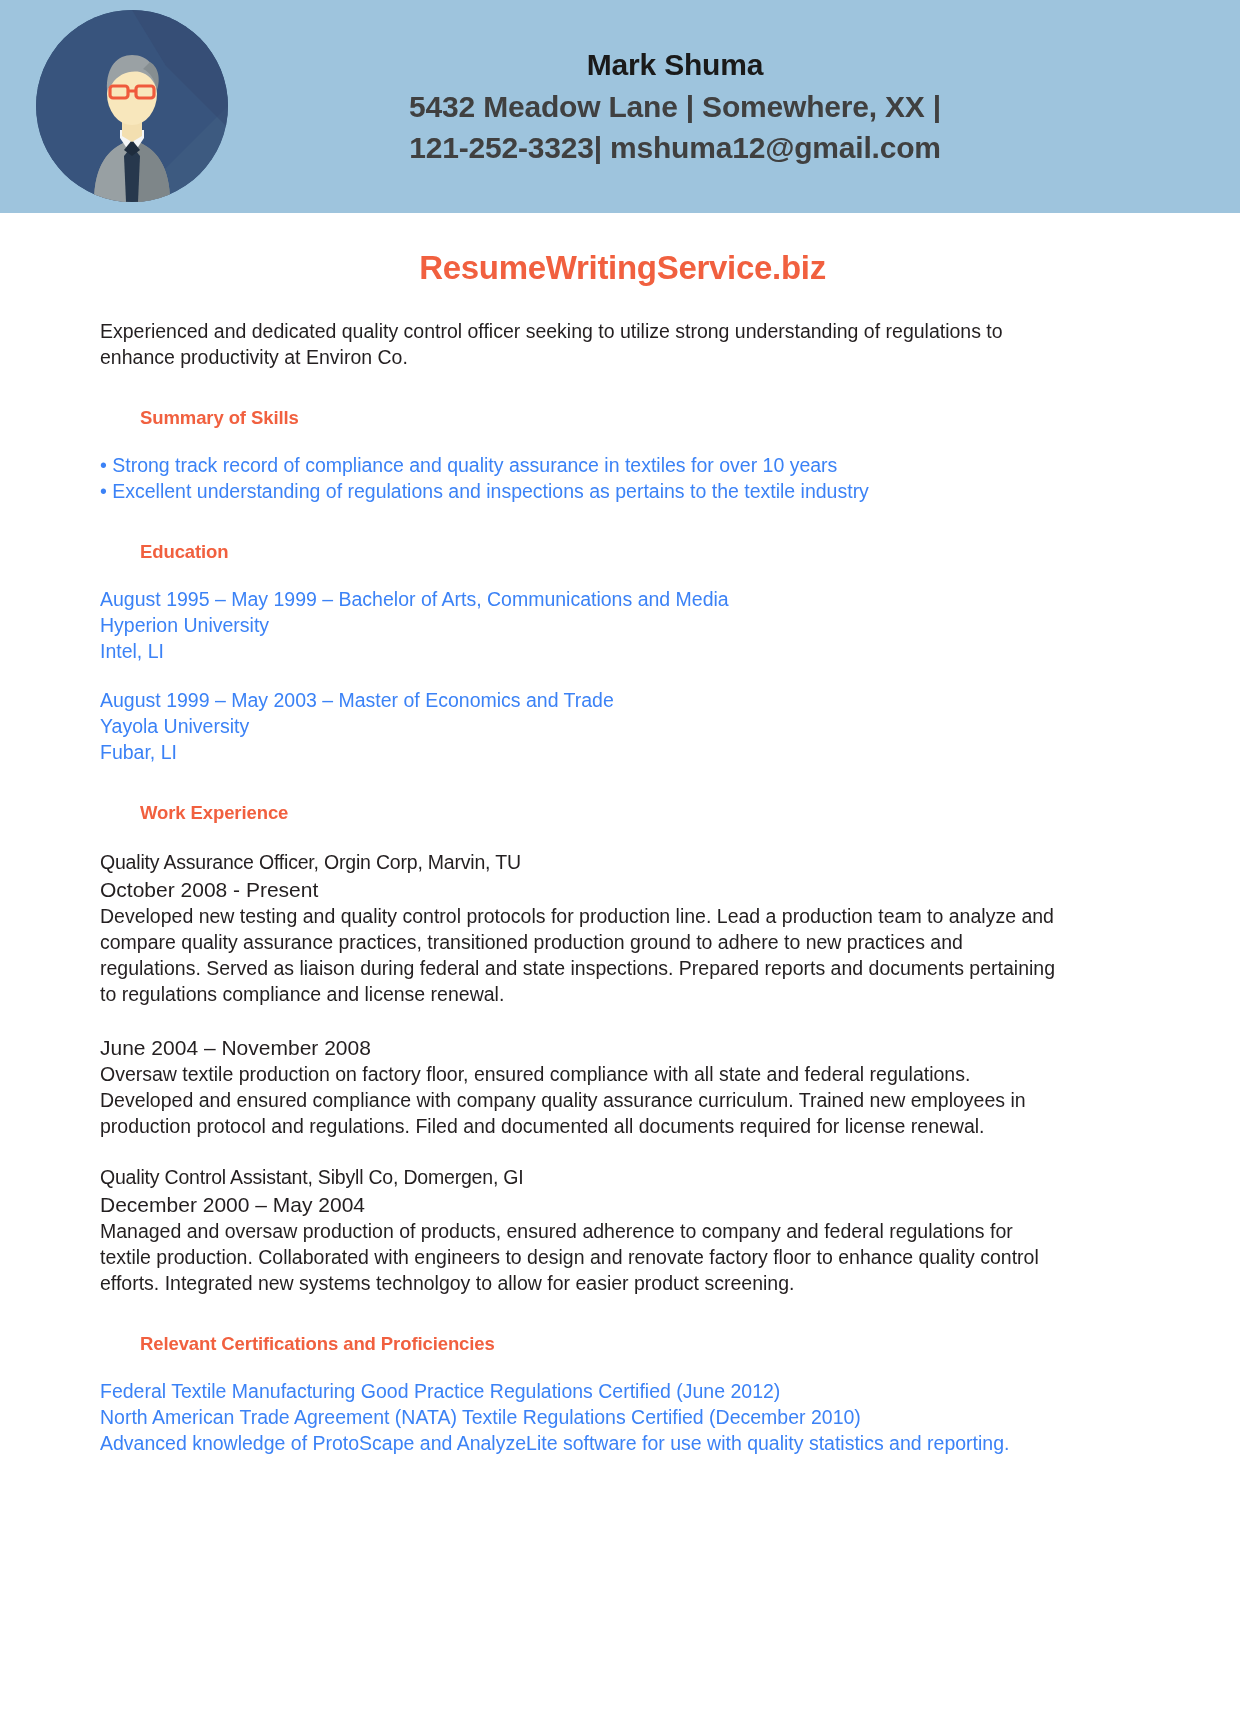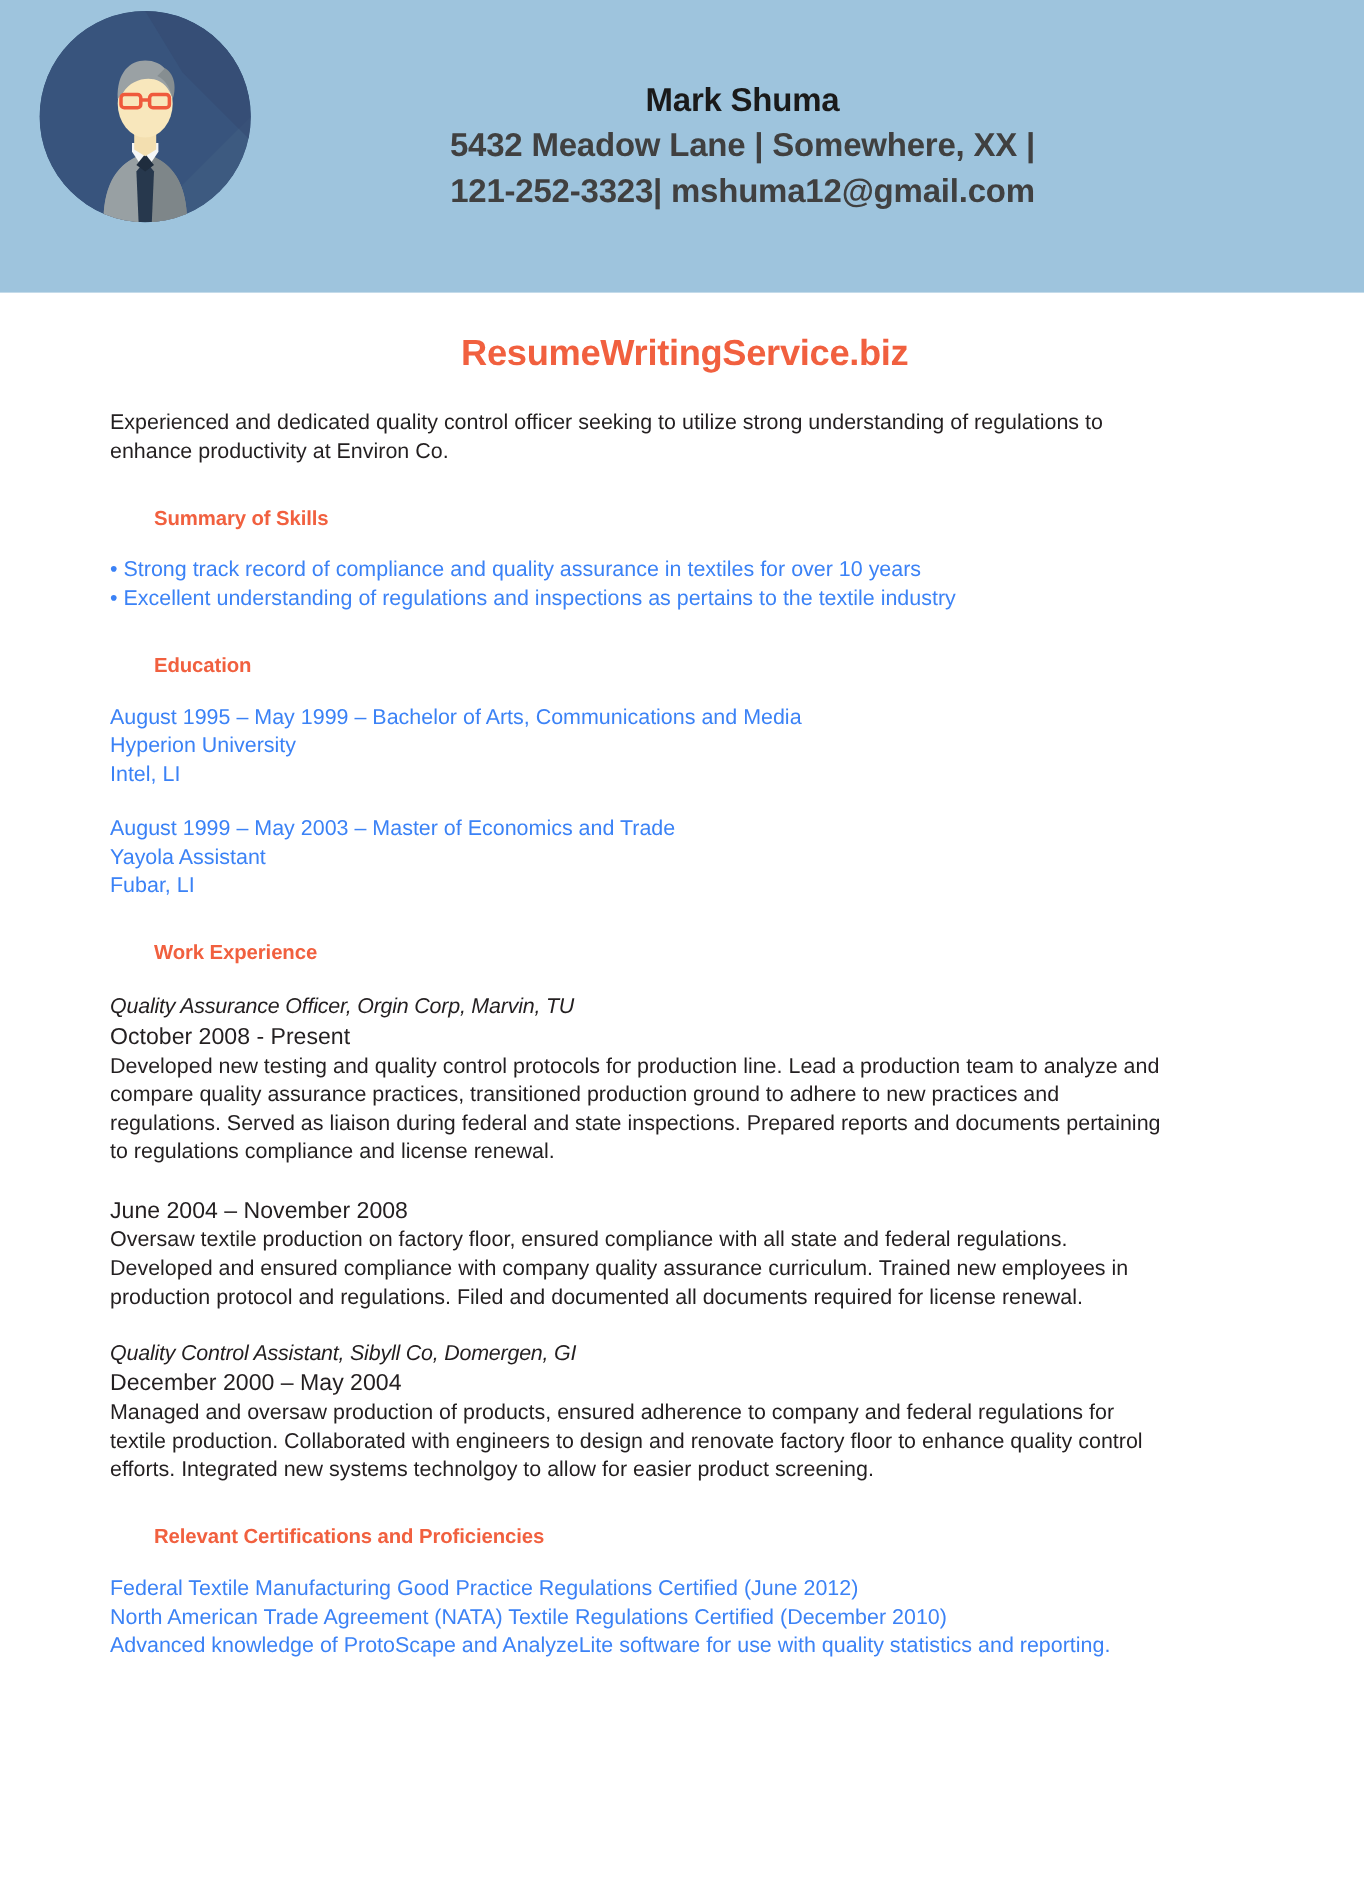--- a/index.html
+++ b/index.html
@@ -12,21 +12,21 @@
     height: 1720px;
     font-family: "Liberation Sans", sans-serif;
     color: #231f20;
     overflow: hidden;
   }
 
   
   .header-banner {
     position: relative;
     width: 1240px;
-    height: 266px;
+    height: 213px;
     background: #9ec4dd;
     box-sizing: border-box;
     display: flex;
     align-items: center;
   }
 
   .avatar {
     position: absolute;
     left: 36px;
     top: 10px;
@@ -95,21 +95,20 @@
     font-size: 19.5px;
     line-height: 1.33;
     color: #3b82f6;
     margin-top: 24px;
   }
 
   .bullets .bullet-line { white-space: nowrap; }
 
   .job { margin-top: 26px; }
   .job-title {
-    font-style: italic;
     font-size: 19.5px;
     line-height: 1.33;
     letter-spacing: -0.2px;
   }
   .job-dates {
     font-size: 21px;
     line-height: 1.33;
   }
   .job-desc {
     font-size: 19.5px;
@@ -180,21 +179,21 @@
   <div class="section-head">Education</div>
 
   <div class="block">
     <div>August 1995 – May 1999 – Bachelor of Arts, Communications and Media</div>
     <div>Hyperion University</div>
     <div>Intel, LI</div>
   </div>
 
   <div class="block">
     <div>August 1999 – May 2003 – Master of Economics and Trade</div>
-    <div>Yayola Assistant</div>
+    <div>Yayola University</div>
     <div>Fubar, LI</div>
   </div>
 
   <div class="section-head">Work Experience</div>
 
   <div class="job">
     <div class="job-title">Quality Assurance Officer, Orgin Corp, Marvin, TU</div>
     <div class="job-dates">October 2008 - Present</div>
     <div class="job-desc">Developed new testing and quality control protocols for production line. Lead a production team to analyze and compare quality assurance practices, transitioned production ground to adhere to new practices and regulations. Served as liaison during federal and state inspections. Prepared reports and documents pertaining to regulations compliance and license renewal.</div>
   </div>

